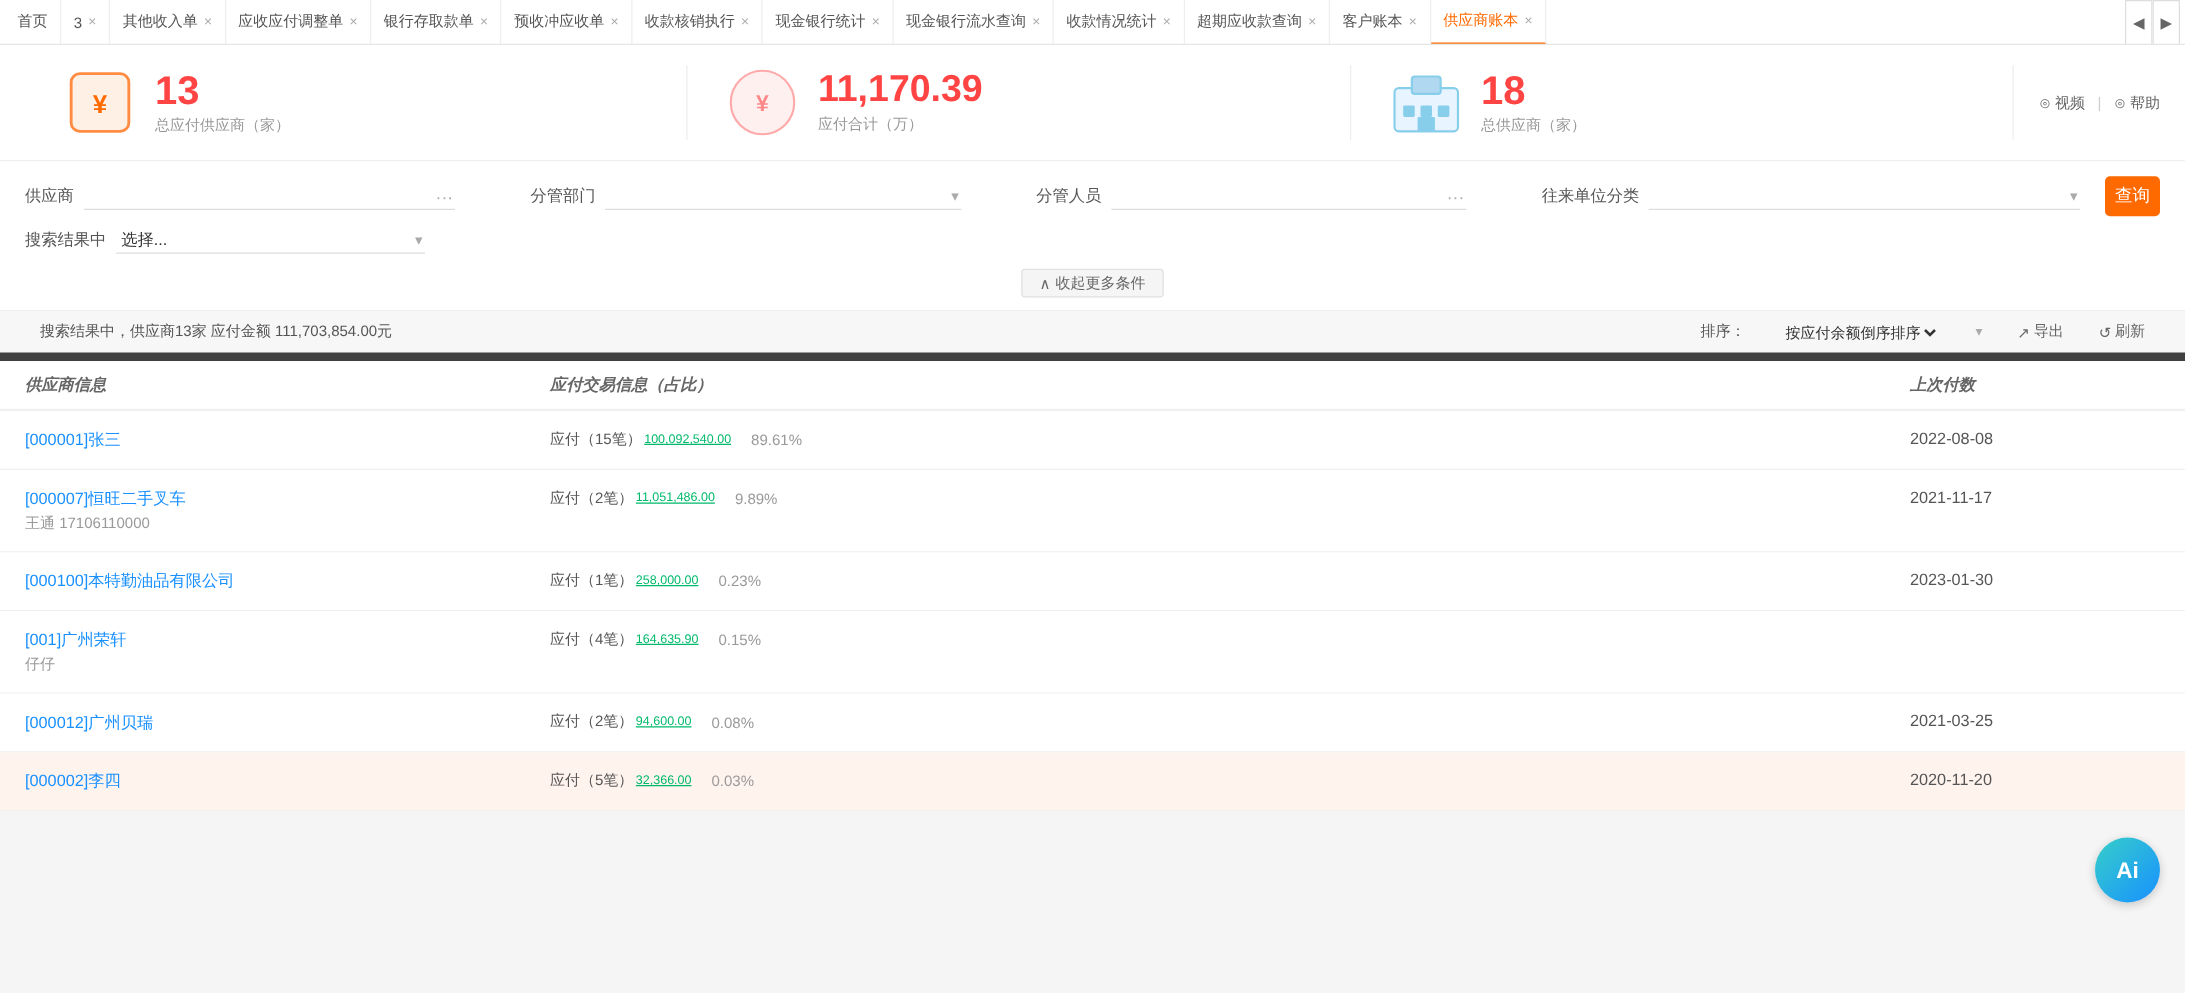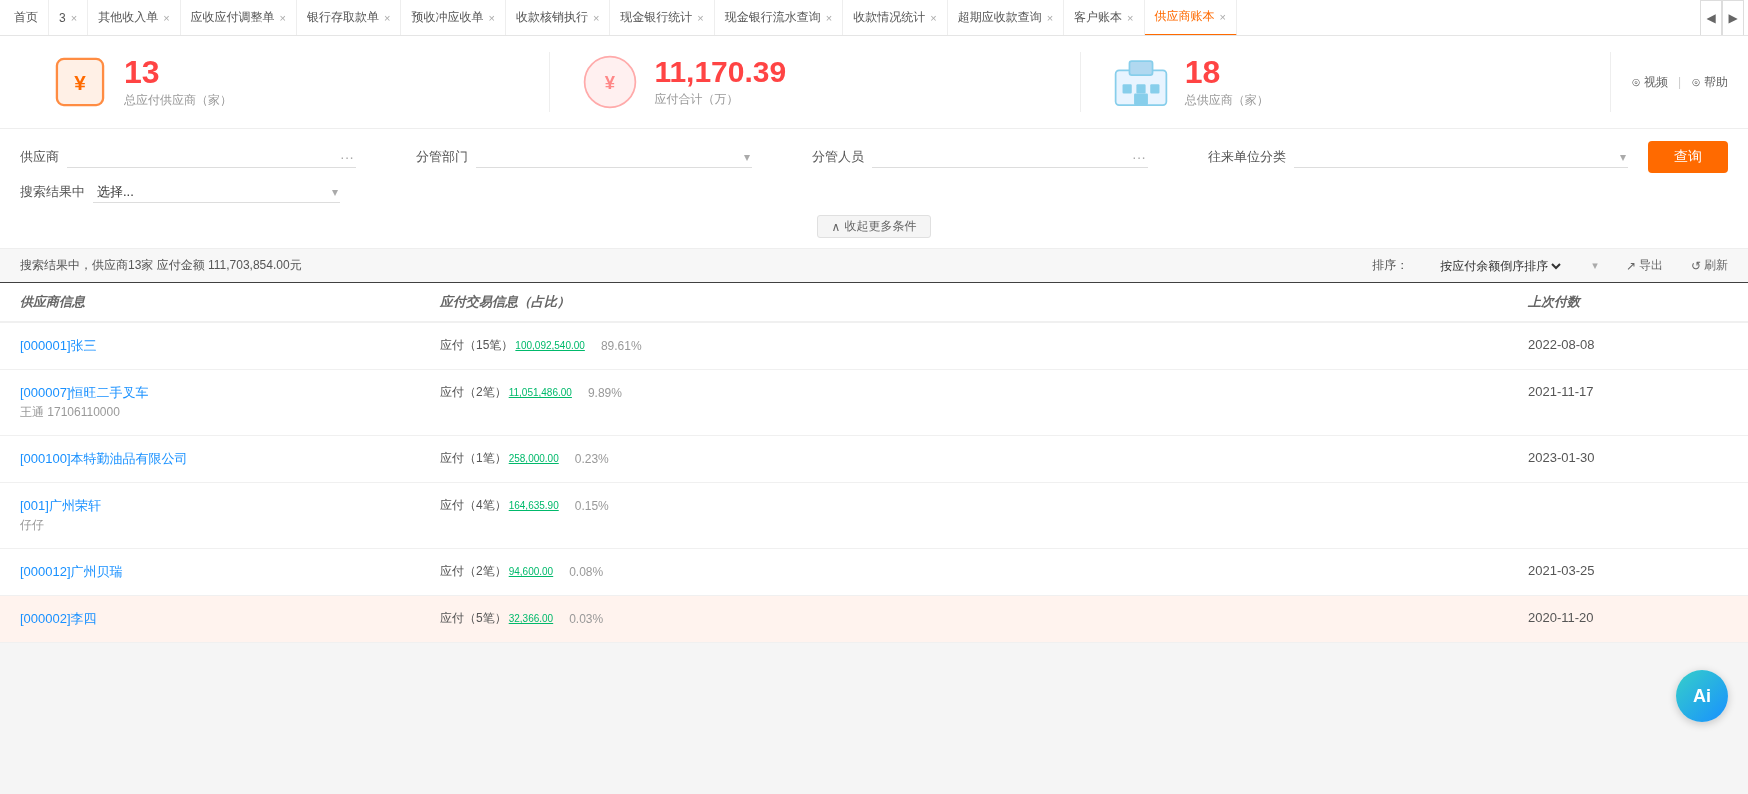--- a/index.html
+++ b/index.html
@@ -144,21 +144,21 @@
       color: #aaa;
       font-size: 12px;
       pointer-events: none;
     }
     .search-divider { width: 60px; flex-shrink: 0; }
     .query-btn {
       background: #ff6a00;
       color: #fff;
       border: none;
       border-radius: 4px;
-      padding: 7px 26px;
+      padding: 7px 8px;
       font-size: 14px;
       cursor: pointer;
       white-space: nowrap;
       margin-left: 20px;
     }
     .collapse-bar {
       display: flex;
       justify-content: center;
       padding: 4px 0 2px 0;
     }
@@ -173,23 +173,23 @@
       display: flex;
       align-items: center;
       gap: 4px;
     }
 
     
     .result-bar {
       display: flex;
       align-items: center;
       justify-content: space-between;
-      padding: 8px 20px;
+      padding: 8px 32px;
       background: #f7f7f7;
-      border-bottom: 1px solid #404040;
+      border-bottom: 7px solid #404040;
       font-size: 12px;
       color: #555;
     }
     .result-bar-right {
       display: flex;
       align-items: center;
       gap: 28px;
       font-size: 12px;
     }
     .result-bar-right .sort-label { color: #555; }

